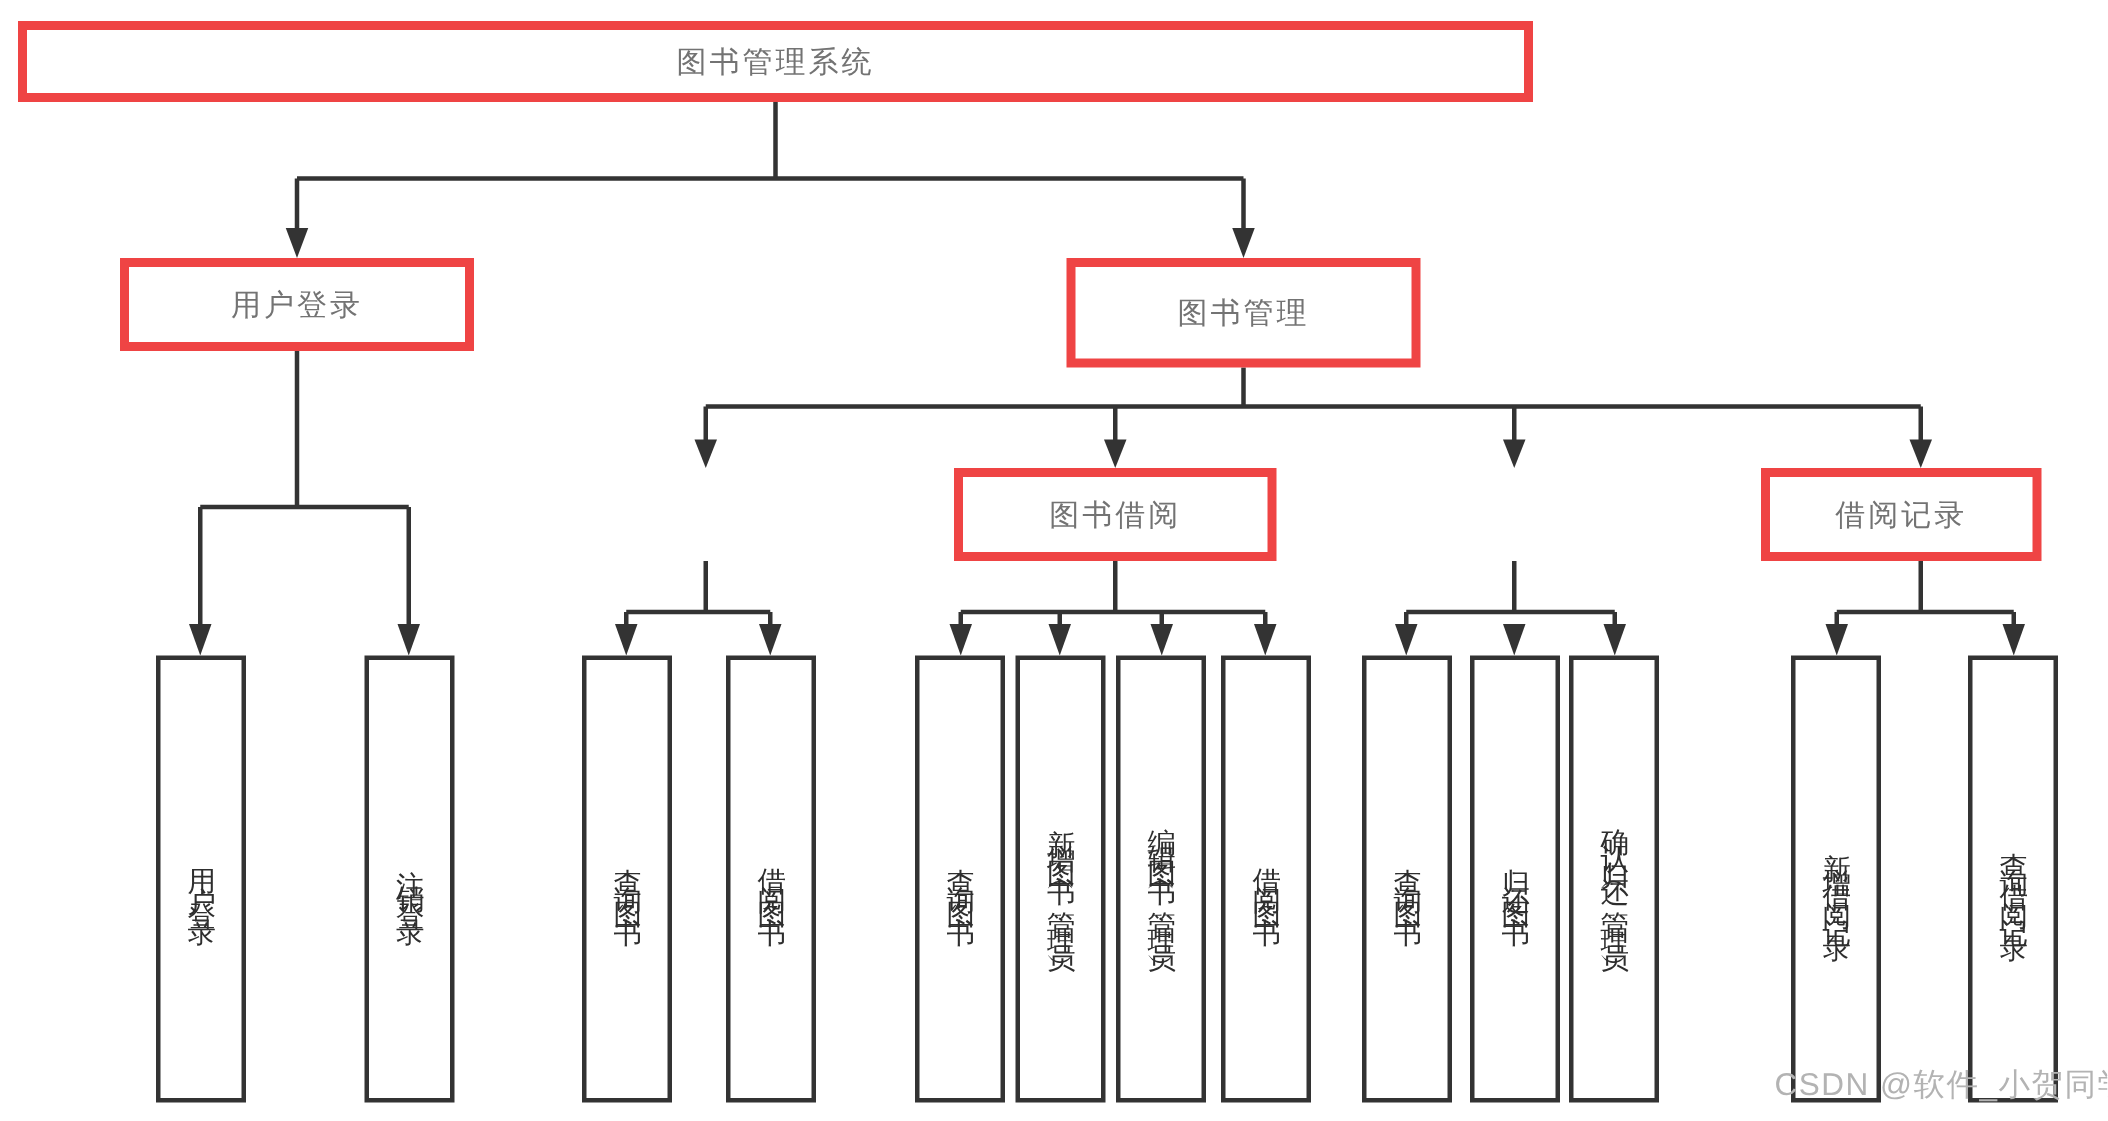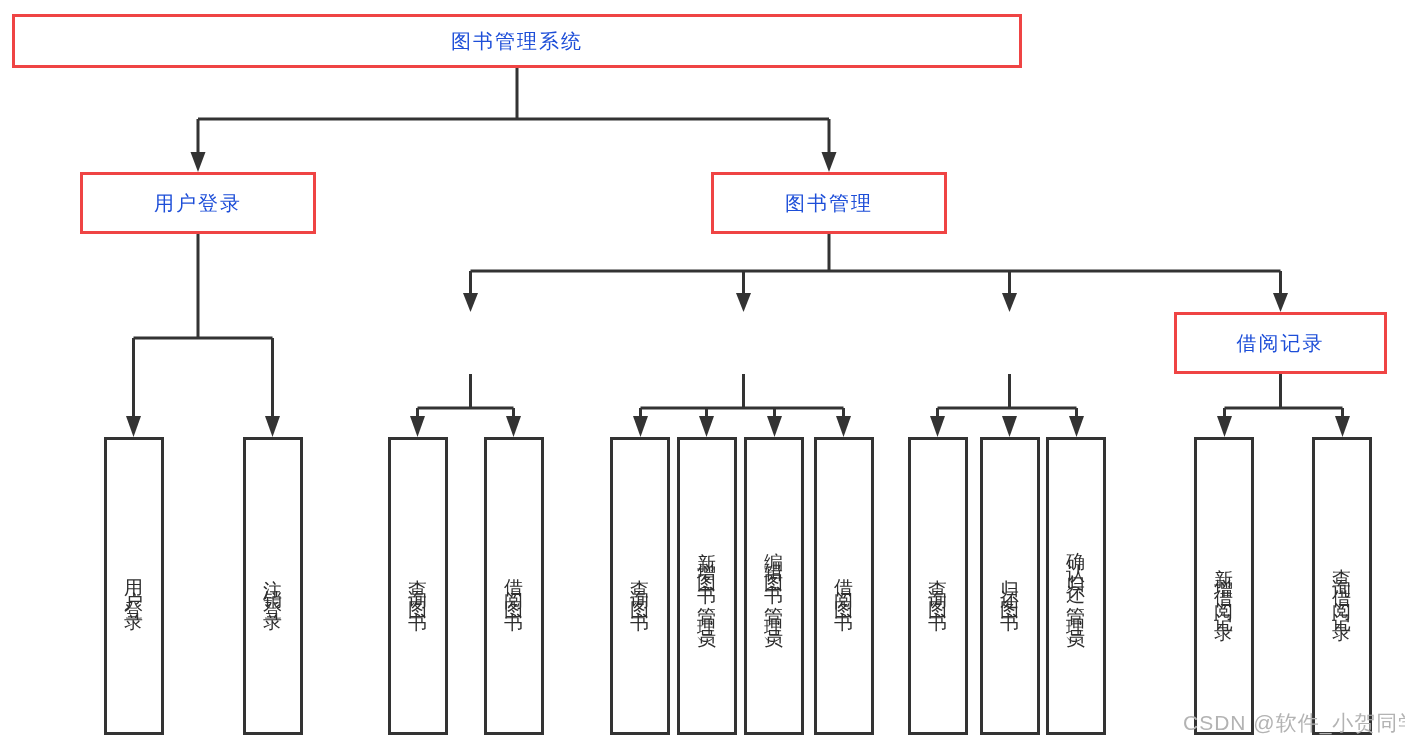--- a/index.html
+++ b/index.html
@@ -14,38 +14,38 @@
   }
   #wires {
     position: absolute;
     left: 0; top: 0;
     width: 1405px; height: 747px;
     pointer-events: none;
   }
   .node {
     position: absolute;
     box-sizing: border-box;
-    border: 3px solid #ef4444;
+    border: 6px solid #ef4444;
     background: #ffffff;
     display: flex;
     align-items: center;
     justify-content: center;
     font-size: 20px;
     letter-spacing: 2px;
-    color: #1d4ed8;
+    color: #737373;
     white-space: nowrap;
   }
   .root  { left: 12px;  top: 14px;  width: 1010px; height: 54px; }
   .lv2a  { left: 80px;  top: 172px; width: 236px;  height: 62px; }
-  .lv2b  { left: 711px; top: 172px; width: 236px;  height: 62px; }
+  .lv2b  { left: 711px; top: 172px; width: 236px;  height: 73px; }
   .lv3   { top: 312px; height: 62px; }
   .lv3a  { left: 363px;  width: 215px; }
   .lv3b  { left: 636px;  width: 215px; }
   .lv3c  { left: 904px;  width: 211px; }
-  .lv3d  { left: 1174px; width: 213px; }
+  .lv3d  { left: 1174px; width: 187px; }
   .leaf {
     position: absolute;
     top: 437px;
     width: 60px;
     height: 298px;
     box-sizing: border-box;
     border: 3px solid #333333;
     background: #ffffff;
     display: flex;
     align-items: center;
@@ -108,20 +108,21 @@
       <polygon points="1217,416 1232,416 1224.5,437"></polygon>
       <polygon points="1335,416 1350,416 1342.5,437"></polygon>
     </g>
   </svg>
 
   <div class="node root">图书管理系统</div>
 
   <div class="node lv2a">用户登录</div>
   <div class="node lv2b">图书管理</div>
 
+  <div class="node lv3 lv3b">图书借阅</div>
   <div class="node lv3 lv3d">借阅记录</div>
 
   <div class="leaf" style="left:104px">
     <span>用户登录</span>
   </div>
   <div class="leaf" style="left:243px">
     <span>注销登录</span>
   </div>
 
   <div class="leaf" style="left:388px">

